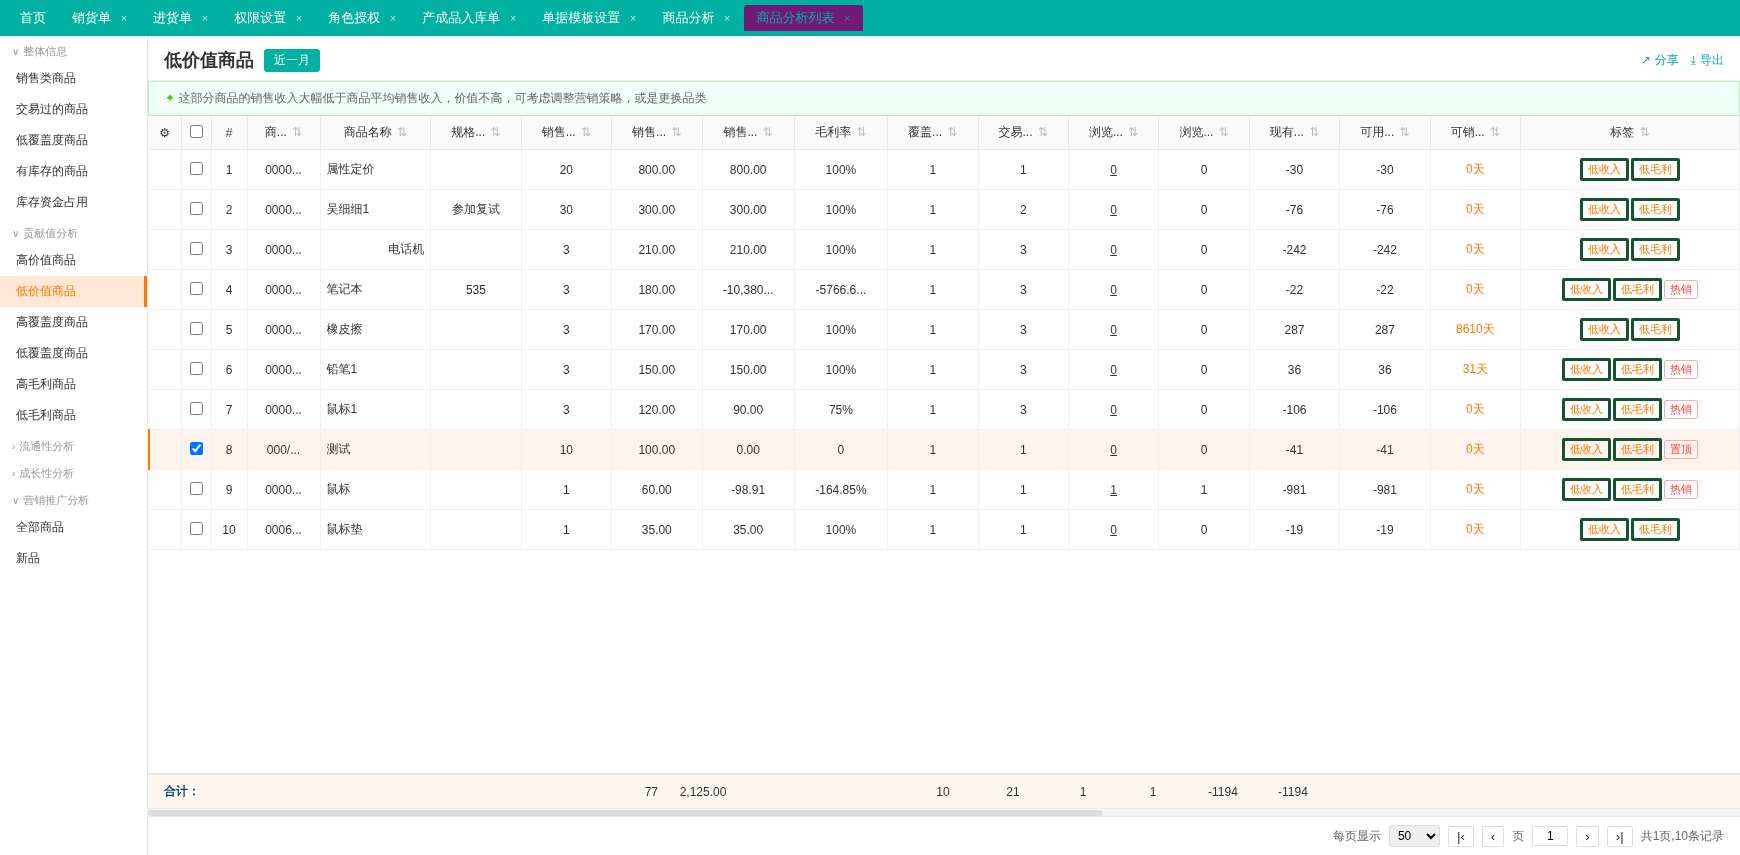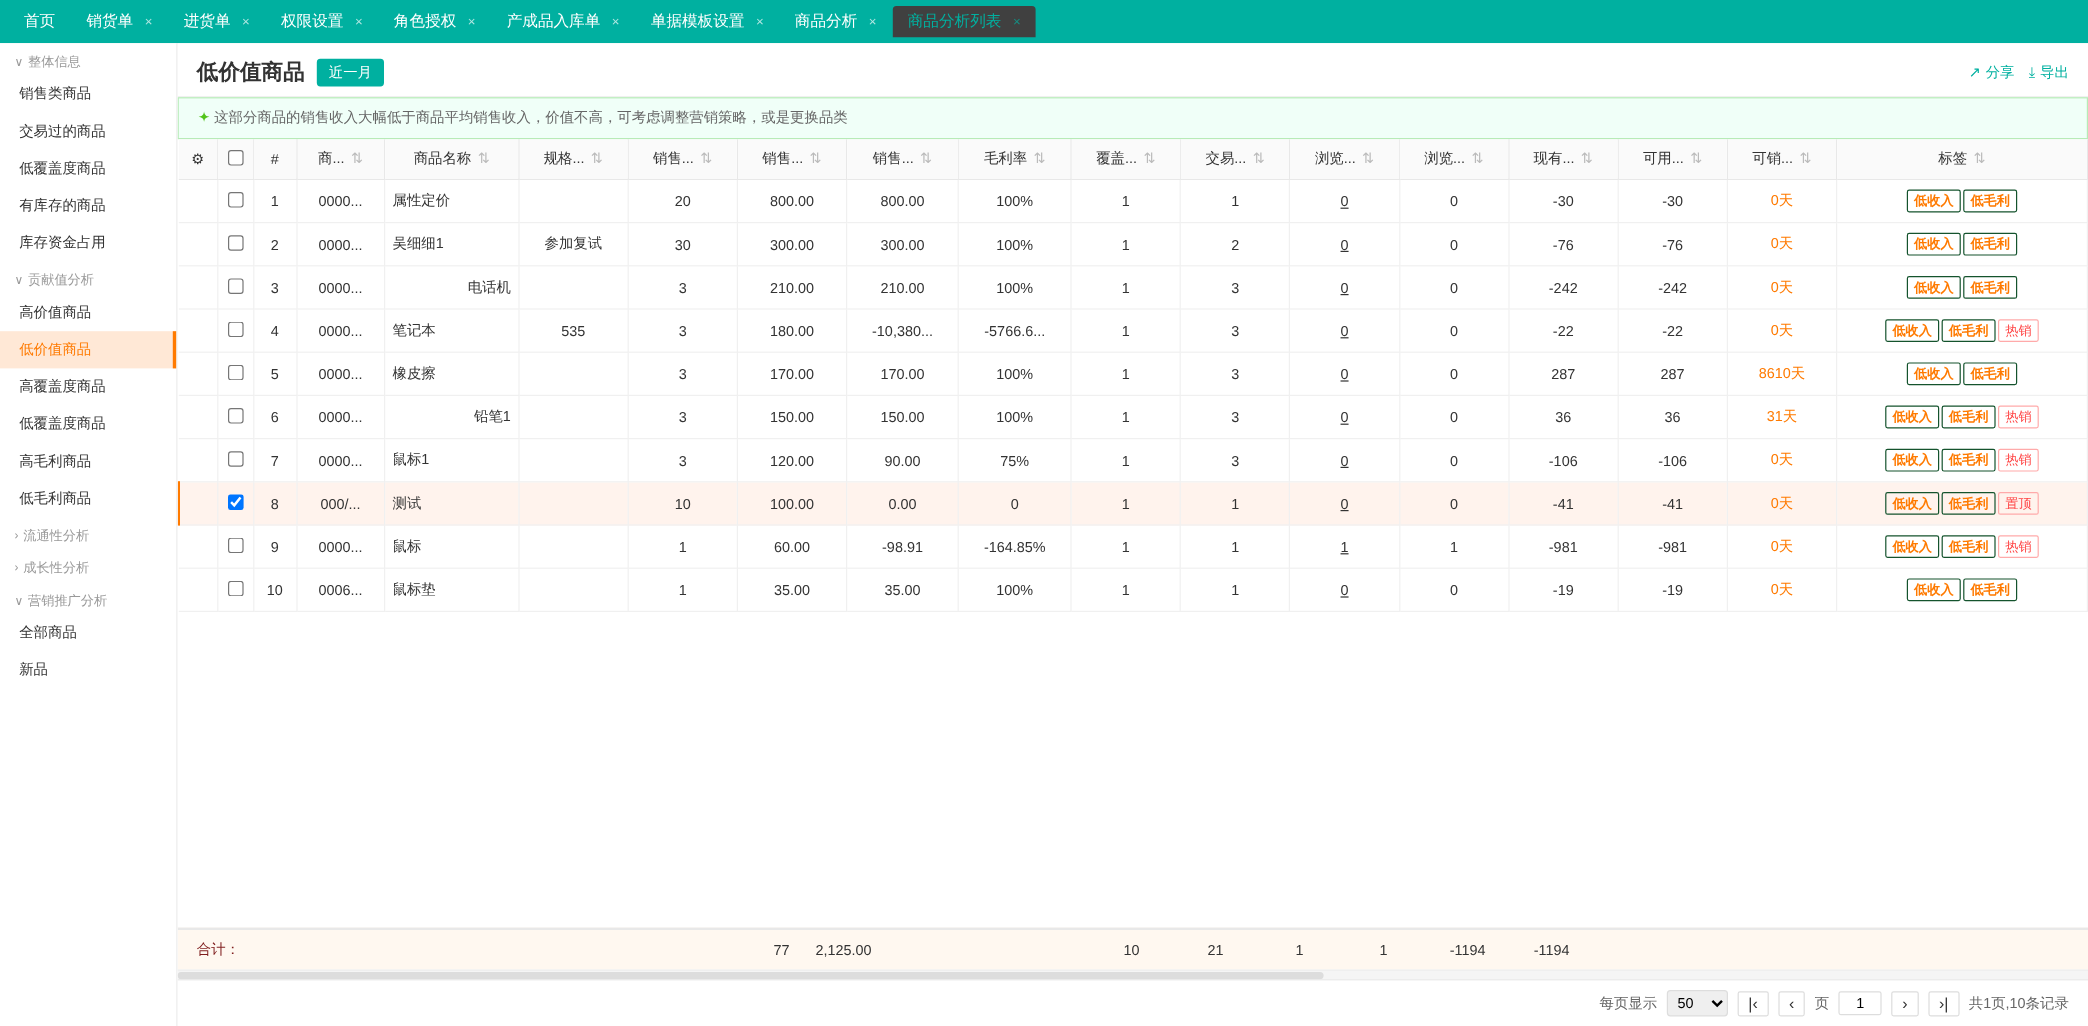--- a/index.html
+++ b/index.html
@@ -15,21 +15,21 @@
       gap: 2px;
     }
     .nav-item {
       color: #fff;
       padding: 4px 12px;
       cursor: pointer;
       border-radius: 3px 3px 0 0;
       font-size: 13px;
       white-space: nowrap;
     }
-    .nav-item.active { background: #404040; color: #00b0a0; }
+    .nav-item.active { background: #701a75; color: #00b0a0; }
     .nav-item .close-x { margin-left: 6px; font-size: 11px; opacity: 0.7; }
 
     
     .main-layout {
       display: flex;
       height: calc(100vh - 36px);
     }
 
     
     .sidebar {
@@ -164,35 +164,35 @@
     tr.highlighted td { background: #fff3ed; }
     tr.highlighted td:first-child { border-left: 2px solid #ff7a00; }
 
     .tag {
       display: inline-block;
       padding: 1px 5px;
       border-radius: 2px;
       font-size: 11px;
       margin: 1px;
     }
-    .tag-orange { color: #ff7a00; border: 1px solid #14532d; font-weight: bold; }
+    .tag-orange { color: #ff7a00; border: 3px solid #14532d; }
     .tag-red { color: #f44; border: 1px solid #ffaaaa; }
     .link-underline { text-decoration: underline; color: #333; cursor: pointer; }
 
     
     .table-footer {
       background: #fff8f0;
       border-top: 2px solid #e8e8e8;
       display: flex;
       align-items: center;
       padding: 8px 16px;
       font-size: 12px;
       gap: 20px;
     }
-    .footer-label { font-weight: normal; color: #7f1d1d; }
+    .footer-label { font-weight: bold; color: #0c4a6e; }
 
     
     .pagination-bar {
       border-top: 1px solid #e8e8e8;
       padding: 8px 16px;
       display: flex;
       align-items: center;
       justify-content: flex-end;
       gap: 8px;
       font-size: 12px;
@@ -441,21 +441,21 @@
       <td>287</td>
       <td>287</td>
       <td style="color:#ff7a00;">8610天</td>
       <td><span class="tag tag-orange">低收入</span><span class="tag tag-orange">低毛利</span></td>
     </tr>
               <tr>
       <td></td>
       <td><input type="checkbox" style=""></td>
       <td>6</td>
       <td>0000...</td>
-      <td style="text-align:right;">铅笔1</td>
+      <td style="text-align:left;">铅笔1</td>
       <td></td>
       <td>3</td>
       <td>150.00</td>
       <td>150.00</td>
       <td>100%</td>
       <td>1</td>
       <td>3</td>
       <td><span class="link-underline">0</span></td>
       <td>0</td>
       <td>36</td>

